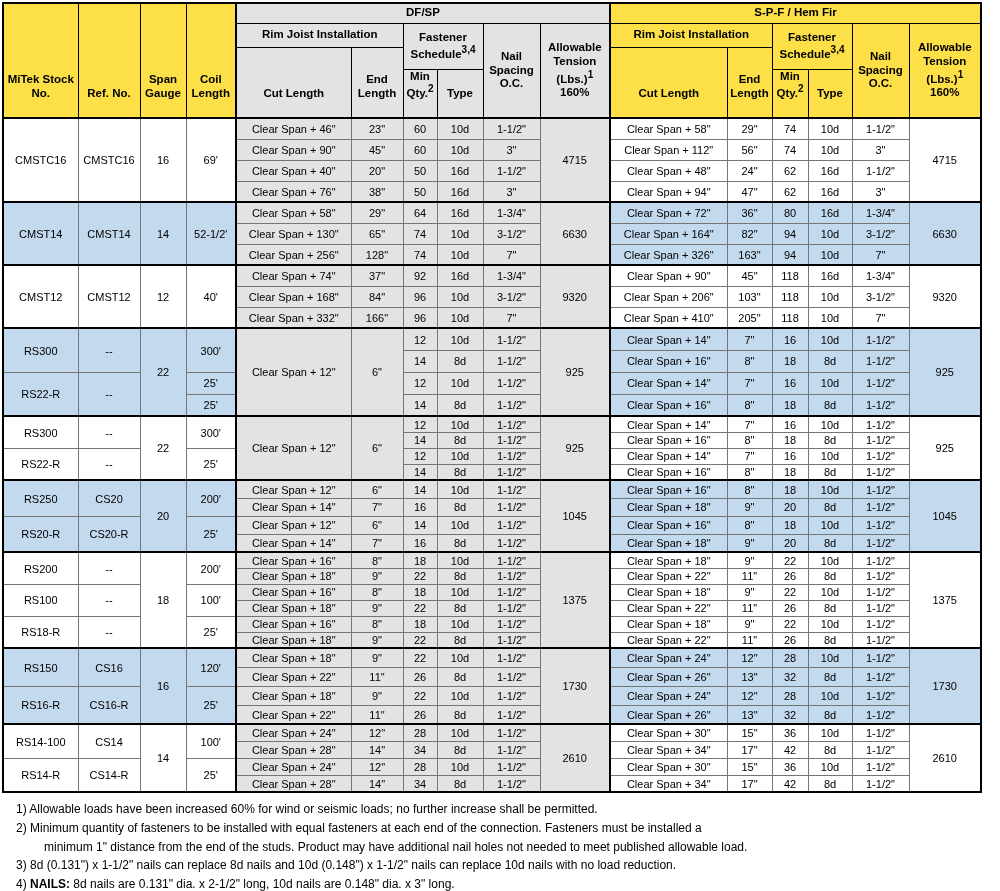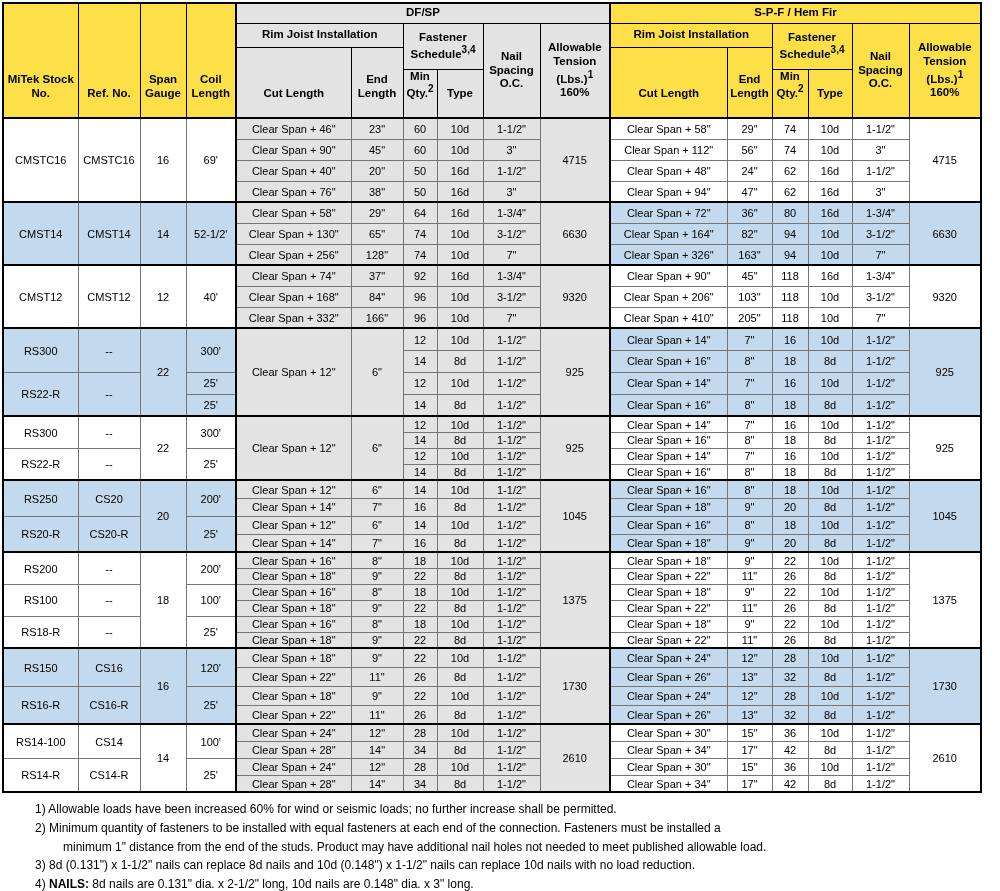--- a/index.html
+++ b/index.html
@@ -23,21 +23,21 @@
     font-size:11px; line-height:1.1;
     white-space:nowrap; vertical-align:middle;
   }
   tbody { border-top:2px solid #000; }
   tr.b td.s, tr.b td.p { background:#c3d9ed; }
   tr.w td.s, tr.w td.p { background:#ffffff; }
   td.d { background:#e3e3e3; }
   td.gb, th.gb { border-left:2px solid #000; }
 
   .fns { margin:7px 0 0 6px; font-size:12px; line-height:1.55; width:985px; }
-  .fn  { padding-left:30px; text-indent:-22px;margin-left:19px; }
+  .fn  { padding-left:30px; text-indent:-22px; }
 </style>
 </head>
 <body>
 
 <div class="wrap">
   <table>
     <colgroup>
       <col style="width:75px">
         <col style="width:62px">
         <col style="width:46px">

